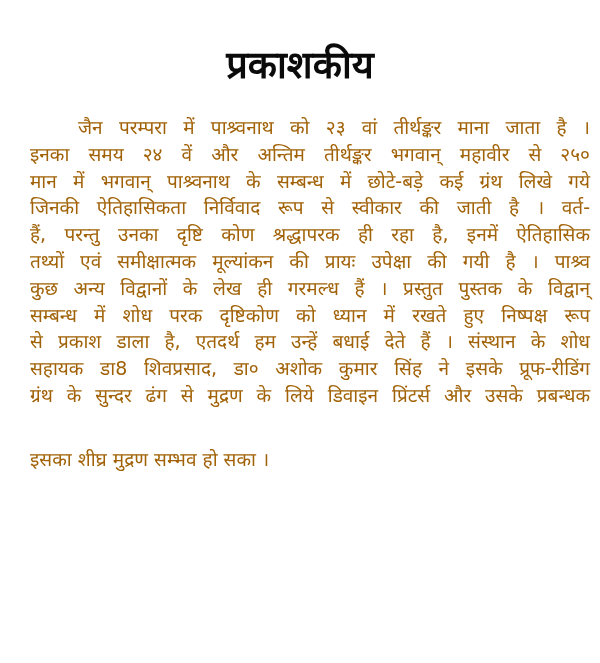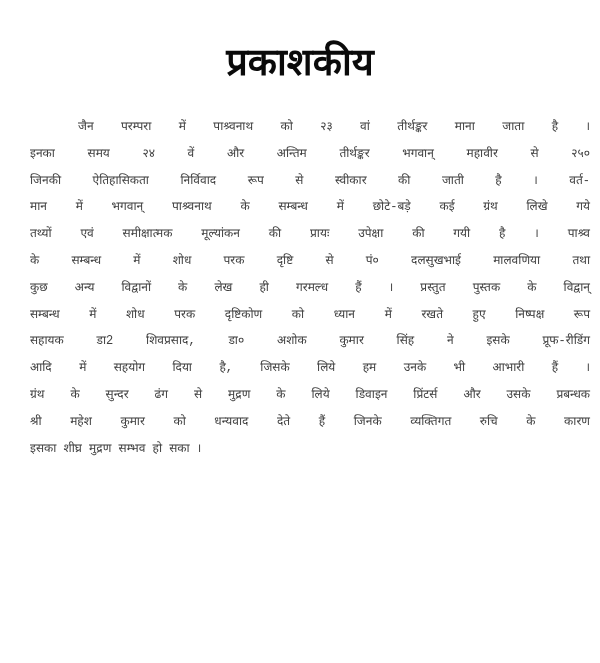--- a/index.html
+++ b/index.html
@@ -14,21 +14,20 @@
       overflow: hidden;
       color: #111111;
       font-family: "DejaVu Sans", sans-serif;
     }
     .page {
       position: absolute;
       left: 0; top: 0;
       width: 600px;
       height: 472px;
       background: #ffffff;
-      font-family: Liberation Mono, monospace;
     }
     .title {
       position: absolute;
       left: 0;
       width: 600px;
       top: 40px;
       text-align: center;
       font-size: 38px;
       font-weight: bold;
       line-height: 50px;
@@ -38,47 +37,47 @@
     .body-text {
       position: absolute;
       left: 30px;
       top: 114px;
       width: 560px;
     }
     .line {
       display: block;
       height: 26.8px;
       line-height: 26.8px;
-      font-size: 12px;
+      font-size: 19px;
       white-space: nowrap;
       text-align: justify;
       text-align-last: justify;
-      color: #404040;
+      color: #a16207;
     }
     .line.first {
       padding-left: 48px;
     }
     .line.last {
       text-align-last: left;
+      margin-top: 37px;
     }
   </style>
 </head>
 <body>
 
 <div class="page">
   <div class="title">प्रकाशकीय</div>
 
   <div class="body-text">
     <span class="line first">जैन परम्परा में पाश्र्वनाथ को २३ वां तीर्थङ्कर माना जाता है ।</span>
     <span class="line">इनका समय २४ वें और अन्तिम तीर्थङ्कर भगवान् महावीर से २५०</span>
+    <span class="line">मान में भगवान् पाश्र्वनाथ के सम्बन्ध में छोटे-बड़े कई ग्रंथ लिखे गये</span>
     <span class="line">जिनकी ऐतिहासिकता निर्विवाद रूप से स्वीकार की जाती है । वर्त-</span>
-    <span class="line">मान में भगवान् पाश्र्वनाथ के सम्बन्ध में छोटे-बड़े कई ग्रंथ लिखे गये</span>
+    <span class="line">हैं, परन्तु उनका दृष्टि कोण श्रद्धापरक ही रहा है, इनमें ऐतिहासिक</span>
     <span class="line">तथ्यों एवं समीक्षात्मक मूल्यांकन की प्रायः उपेक्षा की गयी है । पाश्र्व</span>
-    <span class="line">के सम्बन्ध में शोध परक दृष्टि से पं० दलसुखभाई मालवणिया तथा</span>
     <span class="line">कुछ अन्य विद्वानों के लेख ही गरमल्ध हैं । प्रस्तुत पुस्तक के विद्वान्</span>
     <span class="line">सम्बन्ध में शोध परक दृष्टिकोण को ध्यान में रखते हुए निष्पक्ष रूप</span>
-    <span class="line">सहायक डा2 शिवप्रसाद, डा० अशोक कुमार सिंह ने इसके प्रूफ-रीडिंग</span>
-    <span class="line">आदि में सहयोग दिया है, जिसके लिये हम उनके भी आभारी हैं ।</span>
+    <span class="line">से प्रकाश डाला है, एतदर्थ हम उन्हें बधाई देते हैं । संस्थान के शोध</span>
+    <span class="line">सहायक डा8 शिवप्रसाद, डा० अशोक कुमार सिंह ने इसके प्रूफ-रीडिंग</span>
     <span class="line">ग्रंथ के सुन्दर ढंग से मुद्रण के लिये डिवाइन प्रिंटर्स और उसके प्रबन्धक</span>
-    <span class="line">श्री महेश कुमार को धन्यवाद देते हैं जिनके व्यक्तिगत रुचि के कारण</span>
     <span class="line last">इसका शीघ्र मुद्रण सम्भव हो सका ।</span>
   </div>
 </div>
 
 </body></html>

